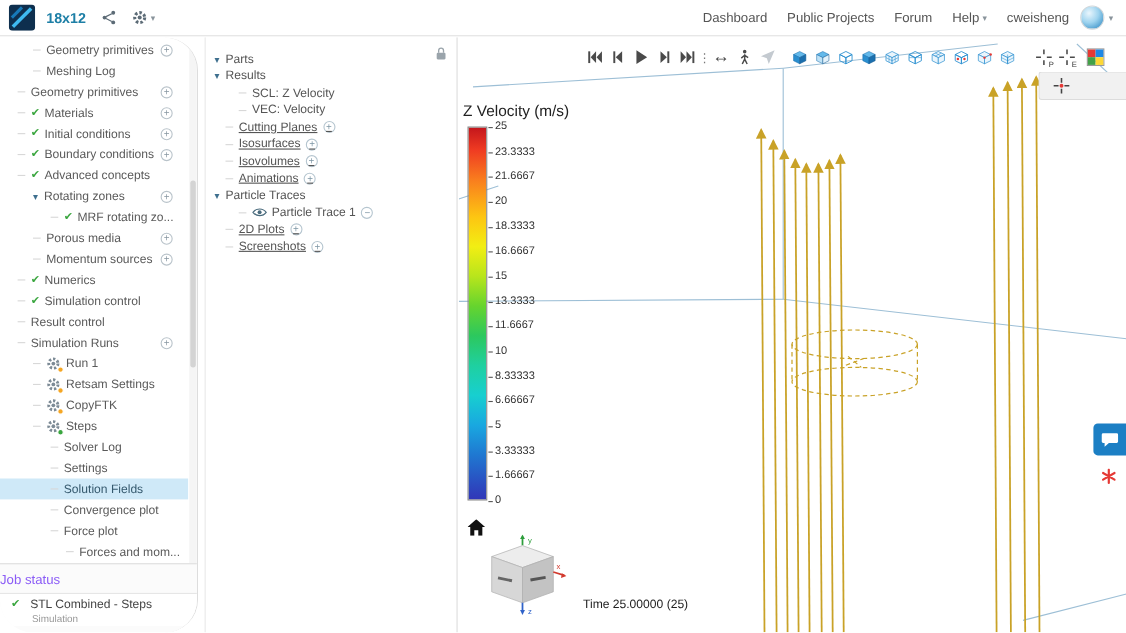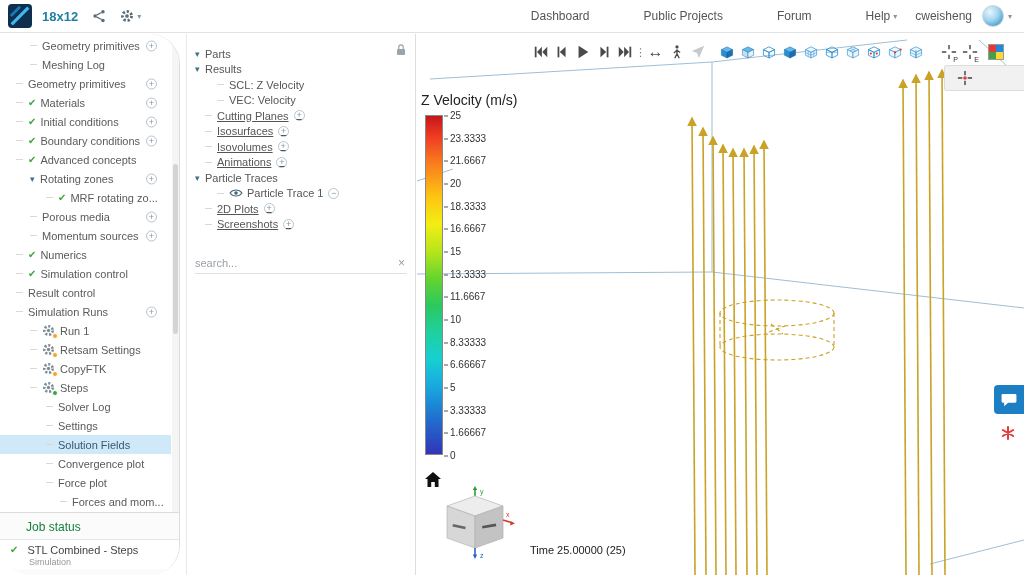--- a/index.html
+++ b/index.html
@@ -9,21 +9,21 @@
 
   
   .header { position:absolute; top:0; left:0; right:0; height:33px; background:#fff;
             border-bottom:1px solid #e2e2e2; display:flex; align-items:center; z-index:10; }
   .logo { width:24px; height:24px; margin-left:8px; flex:none; }
   .ptitle { margin-left:10px; font-size:13px; font-weight:bold; color:#1d7fa6; }
   .hicon { margin-left:14px; color:#5c6b76; display:flex; align-items:center; }
   .hicon svg { width:14px; height:14px; }
   .caret { font-size:8px; color:#8a949c; margin-left:3px; }
   .spacer { flex:1; }
-  .navlink { font-size:12px; color:#555; margin-right:18px; cursor:pointer; display:flex; align-items:center;margin-left:36px; }
+  .navlink { font-size:12px; color:#555; margin-right:18px; cursor:pointer; display:flex; align-items:center; }
   .username { font-size:12px; color:#555; margin-right:10px; }
   .avatar { width:22px; height:22px; border-radius:50%; margin-right:4px; border:1px solid #cfd6da;
             background:radial-gradient(circle at 35% 30%, #eaf6fd 0%, #9fd4ef 45%, #4f9fd0 80%, #2f7cab 100%); }
   .hcaret { font-size:8px; color:#8a949c; margin-right:12px; }
 
   
   .left-panel { position:absolute; top:34px; left:0; width:180px; bottom:0; background:#fff;
                 border-right:1px solid #ddd; overflow:hidden;border-radius:30px; }
   .tree { position:absolute; top:2px; left:0; right:8px; }
   .trow { height:19px; display:flex; align-items:center; font-size:11px; color:#5a5a5a;
@@ -40,21 +40,21 @@
   .plusr { position:absolute; right:14px; top:50%; transform:translateY(-50%); width:11px; height:11px;
            border:1px solid #b9c3ca; border-radius:50%; color:#8796a1; font-size:9px; line-height:9px;
            text-align:center; flex:none; }
   .trow.selected { background:#cfe9f8; color:#35596e; }
   .lscroll { position:absolute; top:0; bottom:63px; right:0; width:7px; background:#f5f5f5; }
   .lthumb { position:absolute; top:130px; height:170px; left:1px; width:5px; background:#d4d4d4; border-radius:3px; }
 
   
   .jobstatus { position:absolute; left:0; right:0; bottom:0; height:63px; background:#fbfbfb;
                border-top:1px solid #dcdcdc; }
-  .js-title { padding:7px 10px 5px 26px; font-size:12px; color:#15803d; }
+  .js-title { padding:7px 10px 5px 0; font-size:12px; color:#8b5cf6; }
   .js-card { background:#fff; border-top:1px solid #e6e6e6; padding:4px 10px 2px 10px; }
   .js-name { font-size:11px; color:#444; display:flex; align-items:center; gap:5px; }
   .js-sub { font-size:9px; color:#999; margin-left:19px; margin-top:1px; }
 
   
   .mid-panel { position:absolute; top:34px; left:186px; width:230px; bottom:0; background:#fff;
                border-left:1px solid #e8e8e8; border-right:1px solid #ddd; overflow:hidden; }
   .ptree { position:absolute; top:12px; left:0; right:6px; }
   .prow { height:15.5px; display:flex; align-items:center; font-size:11px; color:#555;
           white-space:nowrap; cursor:pointer; }
@@ -397,24 +397,20 @@
         <span class="guide"></span>
         <span>2D Plots</span>
         <span class="plusi">+</span>
       </div>
       <div class="prow p1b">
         <span class="guide"></span>
         <span>Screenshots</span>
         <span class="plusi">+</span>
       </div>
     </div>
-    <div class="searchrow">
-      <input type="text" placeholder="search..." style="">
-      <span class="clearx">×</span>
-    </div>
   </div>
 
   <div class="viewport">
 
     <svg class="scene" width="607" height="541" viewBox="0 0 607 541">
       <defs>
         <marker id="arr" markerWidth="7" markerHeight="7" refX="5" refY="3" orient="auto">
           <path d="M0 0 L6 3 L0 6 Z" fill="#c9a227"></path>
         </marker>
       </defs>

